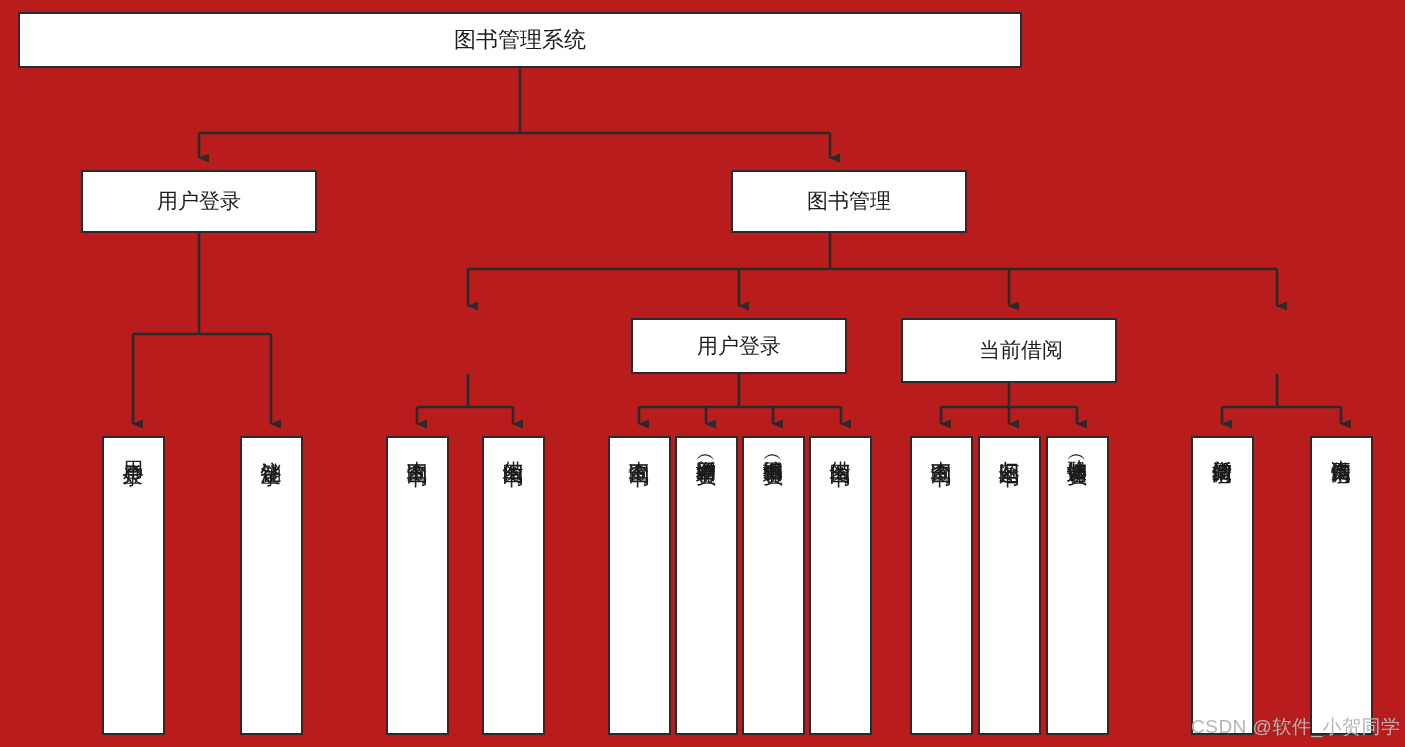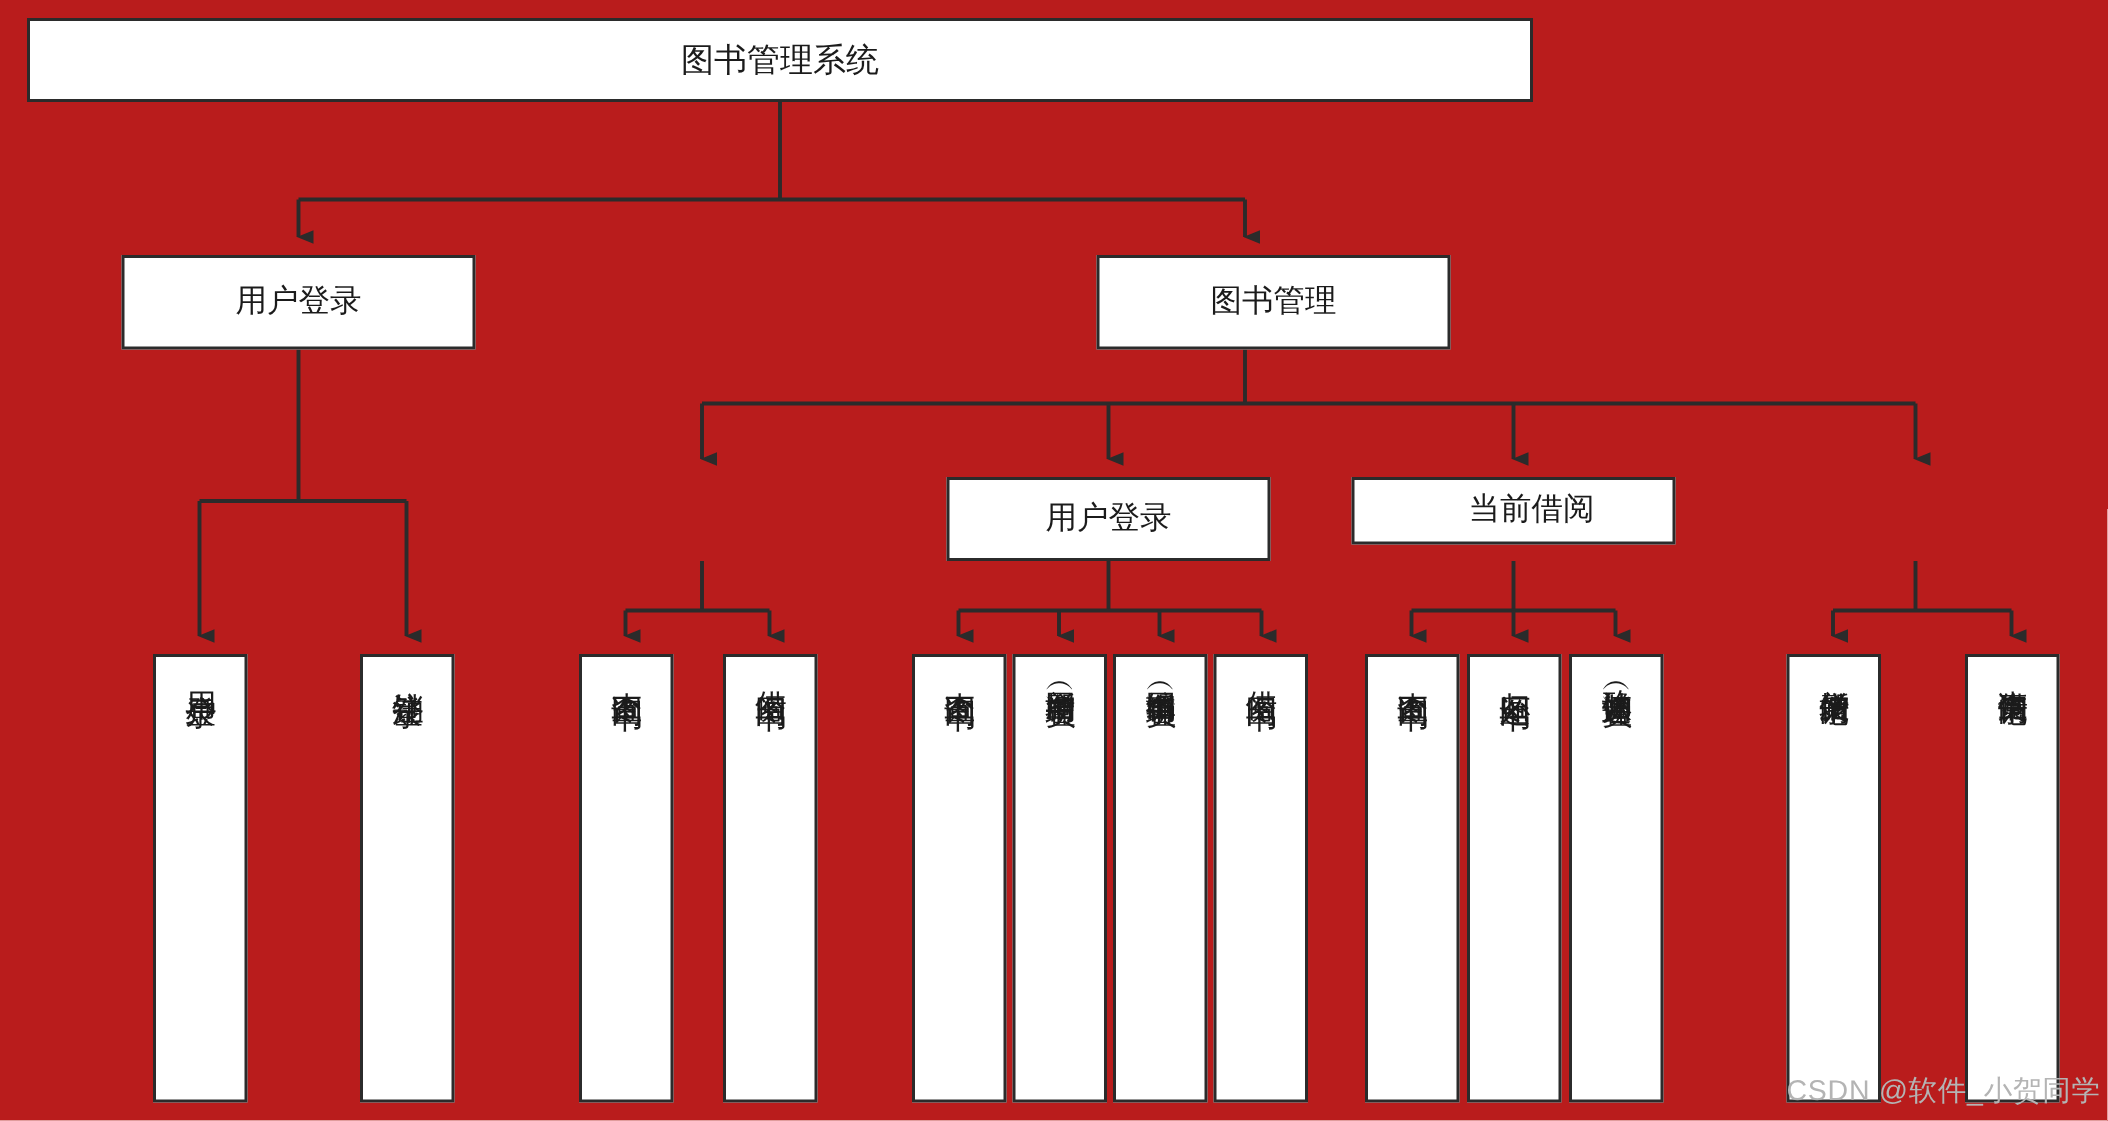--- a/index.html
+++ b/index.html
@@ -143,21 +143,21 @@
 
   <div class="node horiz" style="left:711px; top:170px; width:236px; height:63px;margin-left:20px;">
     <span class="node-label">图书管理</span>
   </div>
 
 
   <div class="node horiz" style="left:631px; top:318px; width:216px; height:56px;">
     <span class="node-label">用户登录</span>
   </div>
 
-  <div class="node horiz" style="left:901px; top:318px; width:216px; height:45px;padding-left:24px;">
+  <div class="node horiz" style="left:901px; top:318px; width:216px; height:65px;padding-left:24px;">
     <span class="node-label">当前借阅</span>
   </div>
 
 
   <div class="node vert" style="left:102px; top:436px; width:63px; height:299px;">
     <span class="node-label">用户登录</span>
   </div>
 
   <div class="node vert" style="left:240px; top:436px; width:63px; height:299px;">
     <span class="node-label">注销登录</span>

